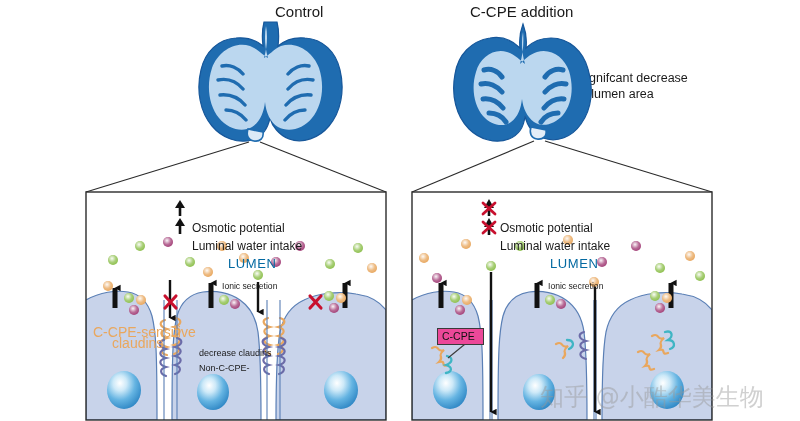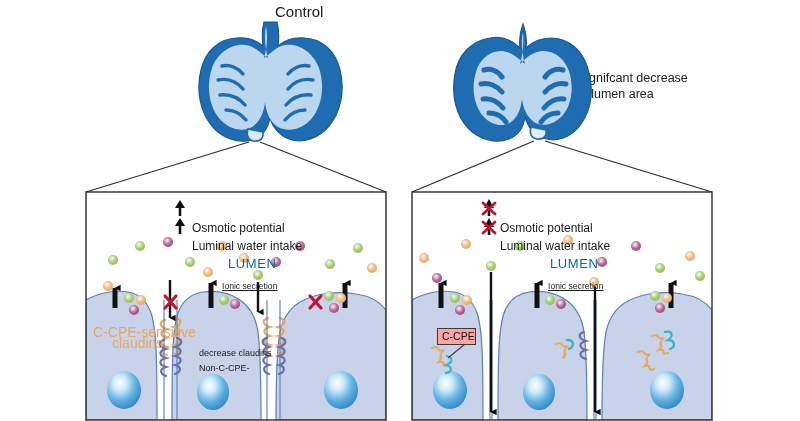--- a/index.html
+++ b/index.html
@@ -4,34 +4,35 @@
 <style>
   html,body{margin:0;padding:0;background:#ffffff;}
   body{width:800px;height:421px;position:relative;overflow:hidden;
        font-family:"Liberation Sans","DejaVu Sans",sans-serif;color:#1a1a1a;}
   .fig{position:absolute;inset:0;}
   svg.layer{position:absolute;left:0;top:0;width:800px;height:421px;}
   .ttl{position:absolute;font-size:15px;color:#1a1a1a;white-space:nowrap;}
   .note{position:absolute;font-size:12.5px;line-height:15px;color:#1a1a1a;white-space:nowrap;}
   .stmt{position:absolute;font-size:12px;color:#1a1a1a;white-space:nowrap;margin-top:20px;}
   .lumen-lbl{position:absolute;font-size:13px;letter-spacing:.6px;color:#0369a1;white-space:nowrap;}
-  .ionic{position:absolute;font-size:8.6px;color:#1a1a1a;white-space:nowrap;text-decoration:underline;}
+  .ionic{position:absolute;font-size:8.6px;color:#1a1a1a;white-space:nowrap;}
   .clau-or{position:absolute;font-size:14px;line-height:10px;color:#E9A75E;text-align:left;white-space:nowrap;}
   .clau-bk{position:absolute;font-size:9px;line-height:11px;color:#1a1a1a;white-space:nowrap;}
   .ccpe-box{position:absolute;font-size:10.5px;color:#111;border:1.3px solid #3a3a3a;
-            background:#fca5a5;padding:1px 0 2px 4px;white-space:nowrap;}
+            background:#ec4899;padding:1px 8px 2px 4px;white-space:nowrap;}
   .wm{position:absolute;font-size:24px;color:rgba(150,150,150,.45);white-space:nowrap;
       font-family:"DejaVu Sans",sans-serif;}
 </style>
 </head>
 <body>
 
 <div class="fig">
 
   <div class="ttl" style="left:238px;top:3px;margin-left:37px;">Control</div>
+  <div class="ttl" style="left:470px;top:3px;">C-CPE addition</div>
 
   <div class="note" style="left:578px;top:71px;">Signifcant decrease</div>
   <div class="note" style="left:578px;top:87px;">in lumen area</div>
 
   <svg class="layer" viewBox="0 0 800 421">
     <defs>
       <radialGradient id="nucg" cx="38%" cy="32%" r="72%">
         <stop offset="0%" stop-color="#ffffff"></stop>
         <stop offset="28%" stop-color="#CDE9F8"></stop>
         <stop offset="62%" stop-color="#65B4E2"></stop>
@@ -434,13 +435,14 @@
   <div class="ionic" style="left:548px;top:281px;">Ionic secretion</div>
 
   <div class="clau-or" style="left:93px;top:327px;">C-CPE-sensitive</div>
   <div class="clau-or" style="left:112px;top:338px;">claudins</div>
 
   <div class="clau-bk" style="left:199px;top:336px;margin-top:27px;">Non-C-CPE-</div>
   <div class="clau-bk" style="left:199px;top:348px;">decrease claudins</div>
 
   <div class="ccpe-box" style="left:437px;top:328px;">C-CPE</div>
 
+  <div class="wm" style="left:540px;top:381px;">知乎 @小酷华美生物</div>
 </div>
 
 </body></html>

